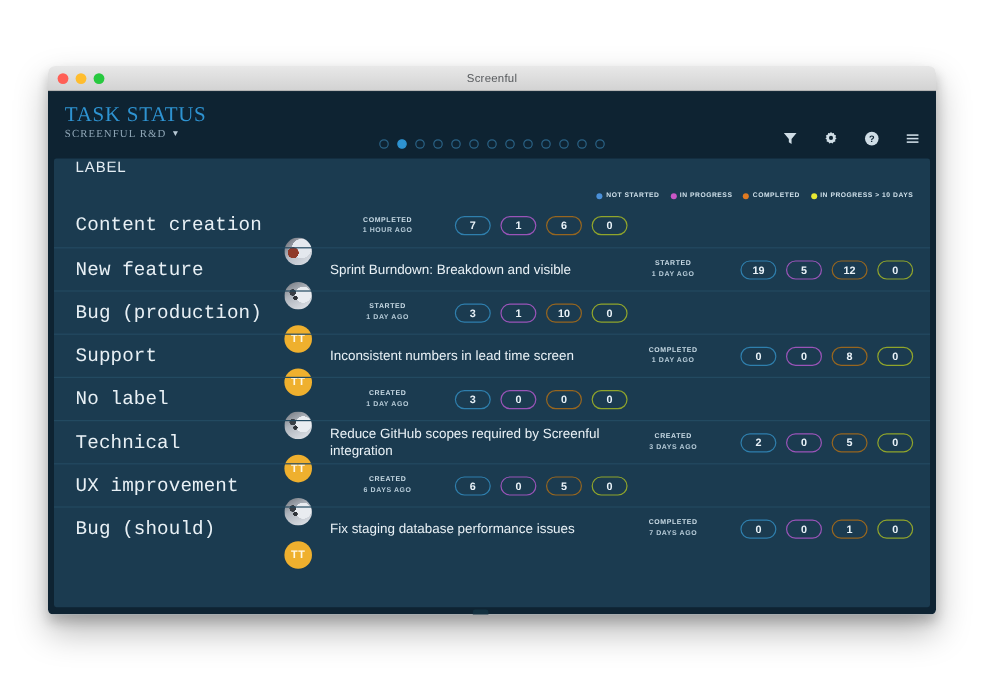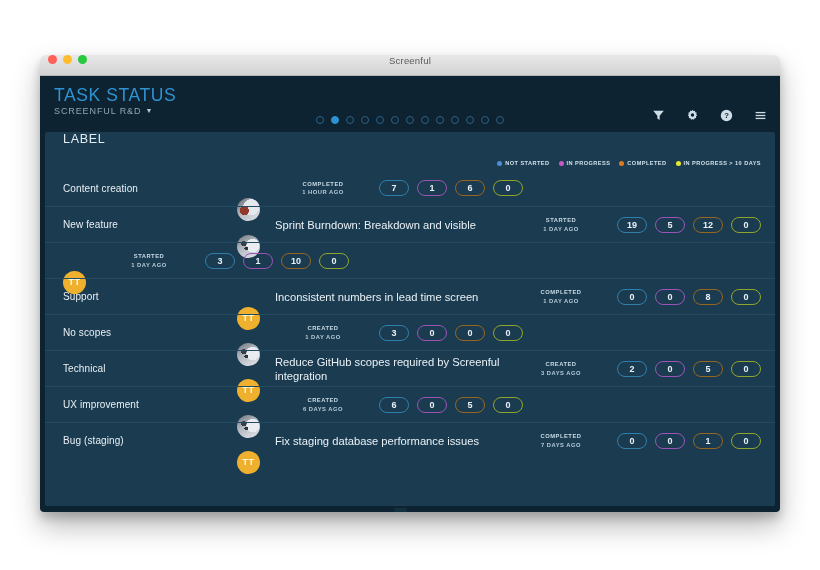--- a/index.html
+++ b/index.html
@@ -30,21 +30,21 @@
     overflow: hidden;
     box-shadow: 0 14px 28px rgba(0,0,0,0.28), 0 6px 10px rgba(0,0,0,0.18);
   }
 
   .titlebar {
     position: relative;
     height: 21px;
     background: linear-gradient(to bottom, #e8e8e8, #d3d3d3);
     border-bottom: 1px solid #b4b4b4;
     display: flex;
-    align-items: flex-start;
+    align-items: center;
   }
   .traffic {
     position: absolute;
     left: 8px;
     display: flex;
     gap: 6px;
   }
   .dotbtn { width: 9px; height: 9px; border-radius: 50%; }
   .dot-red    { background: #ff5f56; }
   .dot-yellow { background: #ffbd2e; }
@@ -70,20 +70,21 @@
     height: 56px;
     background: #0e2332;
     display: flex;
     align-items: center;
   }
 
   .brand {
     position: absolute;
     left: 14px;
     top: 9px;
+    font-family: Liberation Serif, serif;
   }
   .brand-title {
     font-size: 17.5px;
     letter-spacing: 0.6px;
     color: #2e93d1;
     font-weight: 400;
     line-height: 20px;
   }
   .brand-sub {
     font-size: 9px;
@@ -184,23 +185,24 @@
     align-items: center;
     height: 36px;
     padding: 0 14px 0 18px;
     border-top: 1px solid #234a61;
   }
   .row:first-child { border-top: none; }
 
   .cell-label {
     width: 174px;
     flex: none;
-    font-size: 10px;
+    font-size: 16px;
     color: #e8f0f5;
     letter-spacing: 0.1px;
+    font-family: Liberation Mono, monospace;
   }
 
   .cell-avatar {
     width: 38px;
     flex: none;
     display: flex;
     align-items: center;
     margin-top: 43px;
   }
   .avatar {
@@ -426,20 +428,21 @@
                 <div class="st-when">1 DAY AGO</div>
               </div>
               <div class="cell-badges">
                 <div class="badge" style="border-color: rgb(47, 127, 173);">19</div>
                 <div class="badge" style="border-color: rgb(154, 84, 184);">5</div>
                 <div class="badge" style="border-color: rgb(151, 102, 31);">12</div>
                 <div class="badge" style="border-color: rgb(144, 165, 43);">0</div>
               </div>
             </div>
             <div class="row">
+              <div class="cell-label">Bug (production)</div>
               <div class="cell-avatar">
                 <div class="avatar initials">TT</div>
               </div>
               <div class="cell-status">
                 <div>STARTED</div>
                 <div class="st-when">1 DAY AGO</div>
               </div>
               <div class="cell-badges">
                 <div class="badge" style="border-color: rgb(47, 127, 173);">3</div>
                 <div class="badge" style="border-color: rgb(154, 84, 184);">1</div>
@@ -458,21 +461,21 @@
                 <div class="st-when">1 DAY AGO</div>
               </div>
               <div class="cell-badges">
                 <div class="badge" style="border-color: rgb(47, 127, 173);">0</div>
                 <div class="badge" style="border-color: rgb(154, 84, 184);">0</div>
                 <div class="badge" style="border-color: rgb(151, 102, 31);">8</div>
                 <div class="badge" style="border-color: rgb(144, 165, 43);">0</div>
               </div>
             </div>
             <div class="row">
-              <div class="cell-label">No scopes</div>
+              <div class="cell-label">No label</div>
               <div class="cell-avatar">
                 <div class="avatar photo-b"></div>
               </div>
               <div class="cell-status">
                 <div>CREATED</div>
                 <div class="st-when">1 DAY AGO</div>
               </div>
               <div class="cell-badges">
                 <div class="badge" style="border-color: rgb(47, 127, 173);">3</div>
                 <div class="badge" style="border-color: rgb(154, 84, 184);">0</div>
@@ -507,21 +510,21 @@
                 <div class="st-when">6 DAYS AGO</div>
               </div>
               <div class="cell-badges">
                 <div class="badge" style="border-color: rgb(47, 127, 173);">6</div>
                 <div class="badge" style="border-color: rgb(154, 84, 184);">0</div>
                 <div class="badge" style="border-color: rgb(151, 102, 31);">5</div>
                 <div class="badge" style="border-color: rgb(144, 165, 43);">0</div>
               </div>
             </div>
             <div class="row">
-              <div class="cell-label">Bug (staging)</div>
+              <div class="cell-label">Bug (should)</div>
               <div class="cell-avatar">
                 <div class="avatar initials">TT</div>
               </div>
               <div class="cell-task">Fix staging database performance issues</div>
               <div class="cell-status">
                 <div>COMPLETED</div>
                 <div class="st-when">7 DAYS AGO</div>
               </div>
               <div class="cell-badges">
                 <div class="badge" style="border-color: rgb(47, 127, 173);">0</div>

